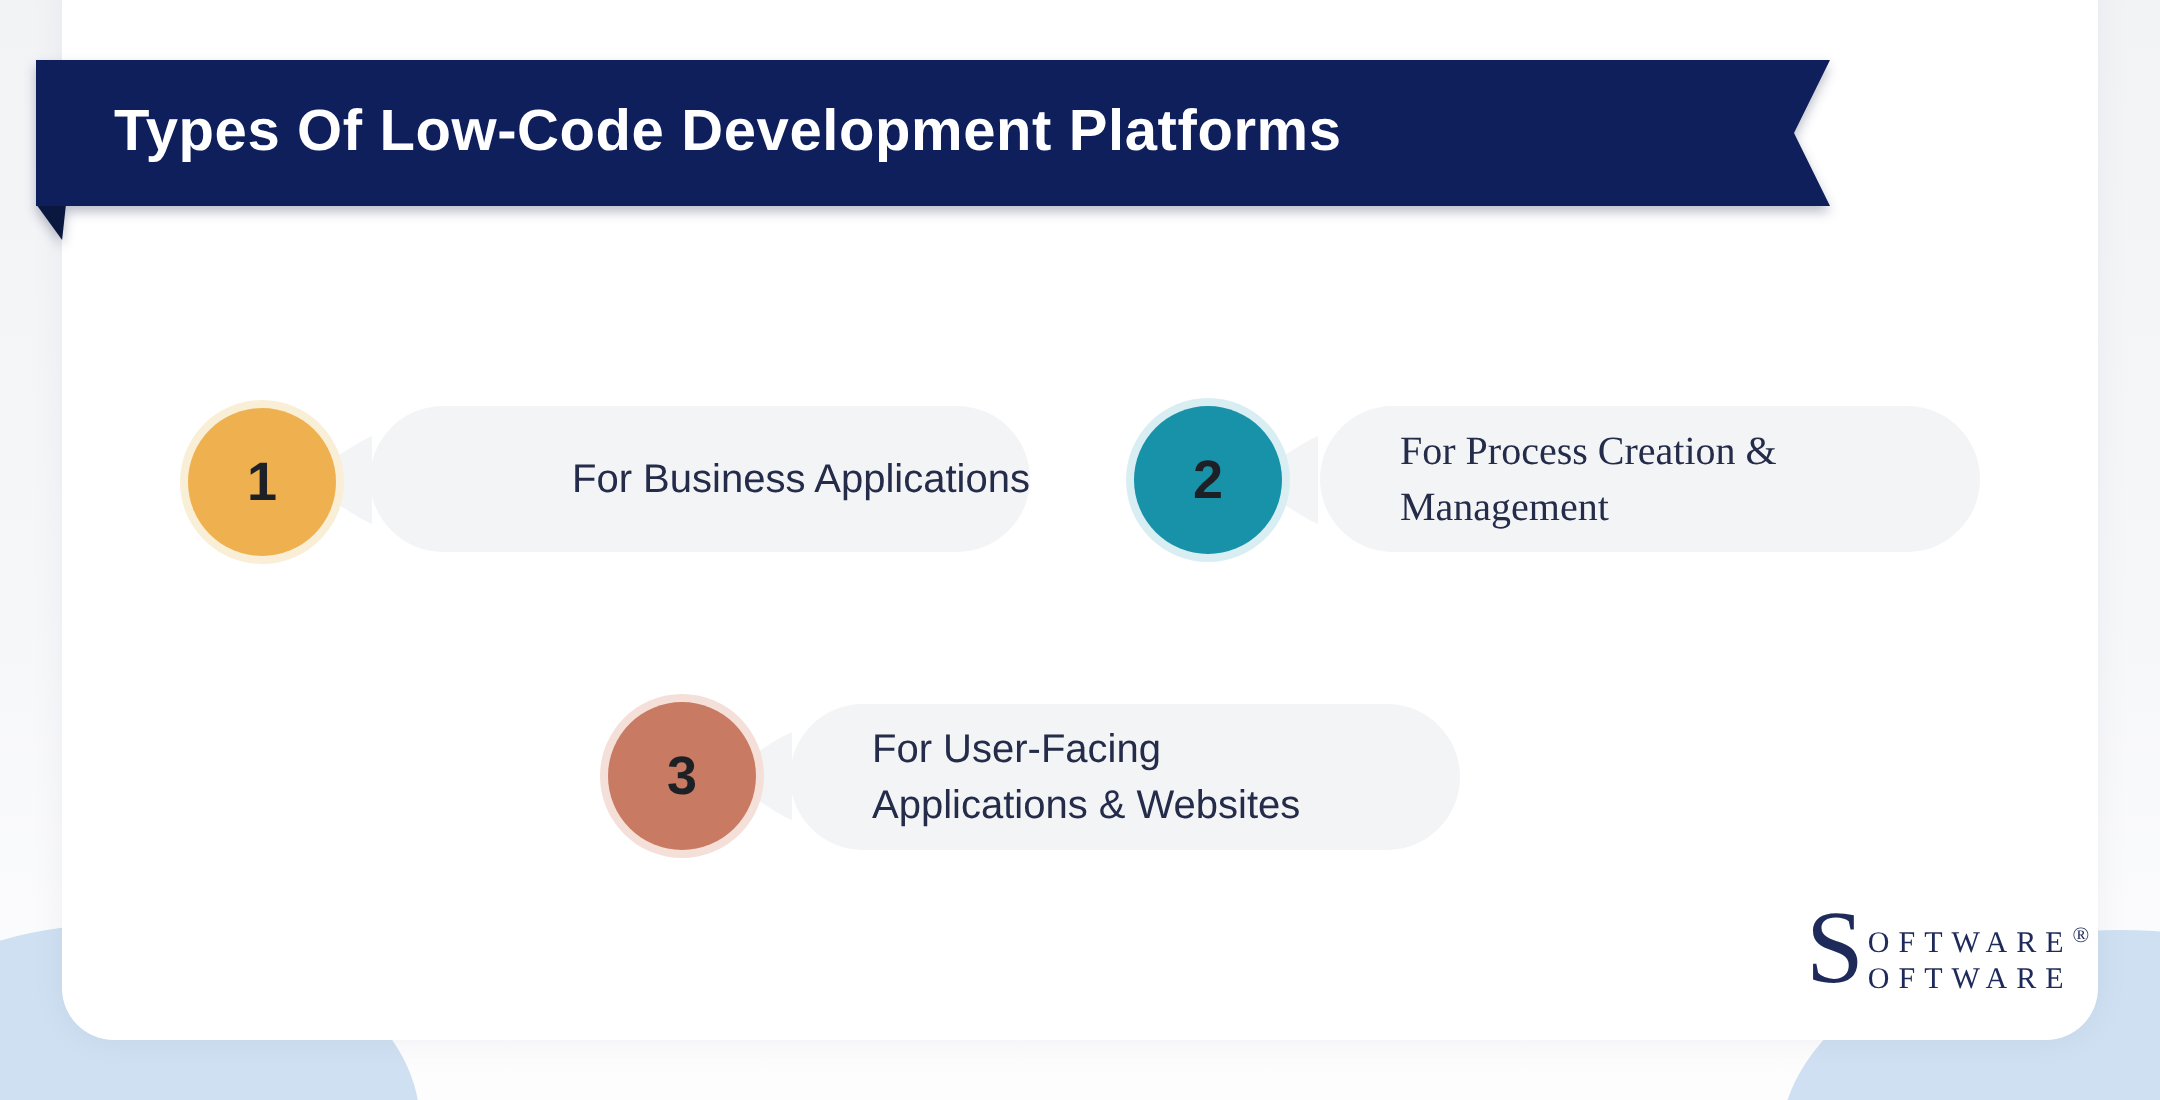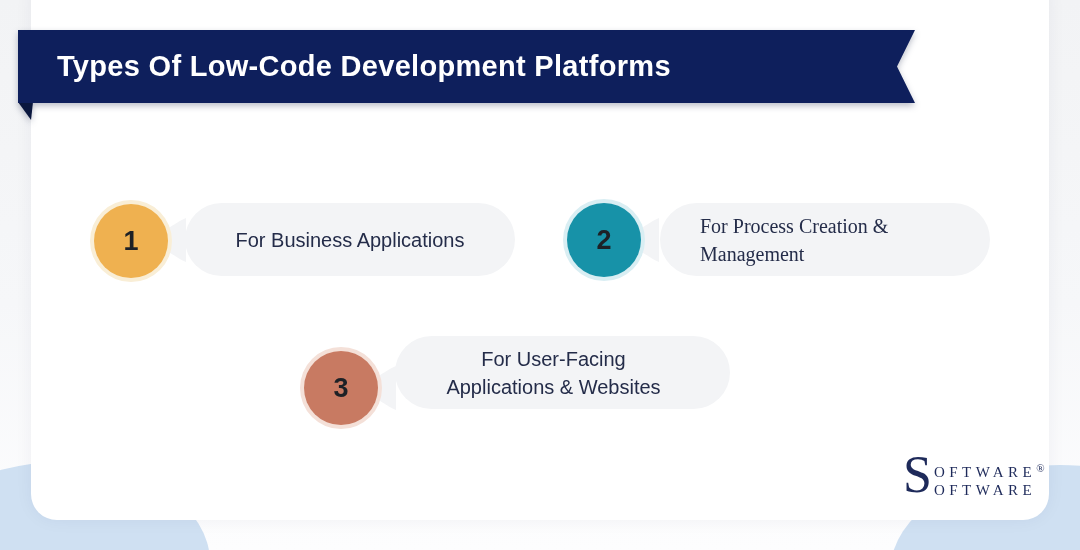--- a/index.html
+++ b/index.html
@@ -92,31 +92,31 @@
   }
   .pill-text {
     color: var(--text-navy, #242c49);
     font-size: 20px;
     line-height: 28px;
   }
 
   .item-1 { left: 0; top: 0; }
   .item-1 .circle { left: 94px;  top: 204px; background: var(--item1-orange, #efb150); box-shadow: 0 0 0 4px #f9eed6; }
   .item-1 .neck   { left: 150px; top: 218px; }
-  .item-1 .pill   { left: 185px; top: 203px; width: 330px; height: 73px; justify-content: center; }
+  .item-1 .pill   { left: 185px; top: 203px; width: 330px; height: 73px; justify-content: flex-end; }
   .item-1 .pill-text { white-space: nowrap; }
 
   .item-2 .circle { left: 567px; top: 203px; background: var(--item2-teal, #1792a8); box-shadow: 0 0 0 4px #d9eef3; }
   .item-2 .neck   { left: 623px; top: 218px; }
   .item-2 .pill   { left: 660px; top: 203px; width: 330px; height: 73px; padding-left: 40px; font-family: Liberation Serif, serif; }
   .item-2 .pill-text { max-width: 235px; }
 
   .item-3 .circle { left: 304px; top: 351px; background: var(--item3-salmon, #c87a62); box-shadow: 0 0 0 4px #f4e0d8; }
   .item-3 .neck   { left: 360px; top: 366px; }
-  .item-3 .pill   { left: 395px; top: 336px; width: 335px; height: 73px; padding-left: 41px; text-align: center; }
+  .item-3 .pill   { left: 395px; top: 352px; width: 335px; height: 73px; padding-left: 41px; }
   .item-3 .pill-text { max-width: 235px; }
 
   
   .logo {
     position: absolute;
     left: 903px; top: 452px;
     display: flex;
     align-items: flex-start;
     color: var(--logo-navy, #1e2a5a);
     font-family: "Liberation Serif", serif;

